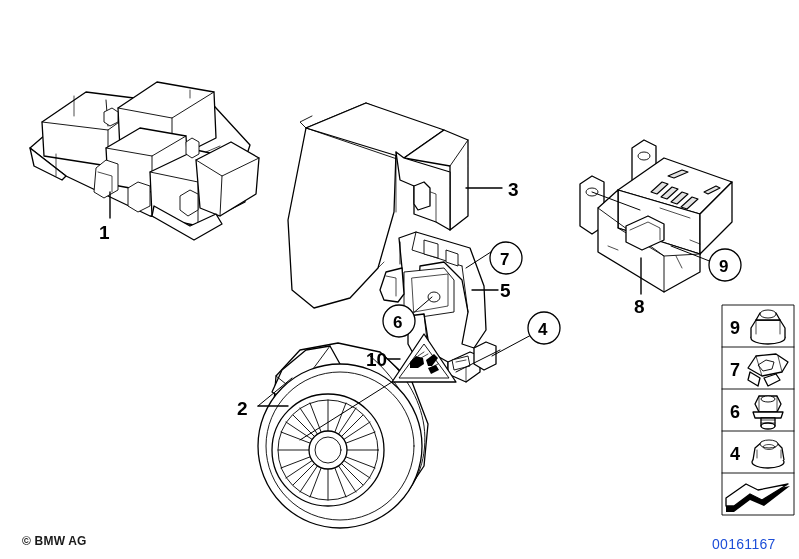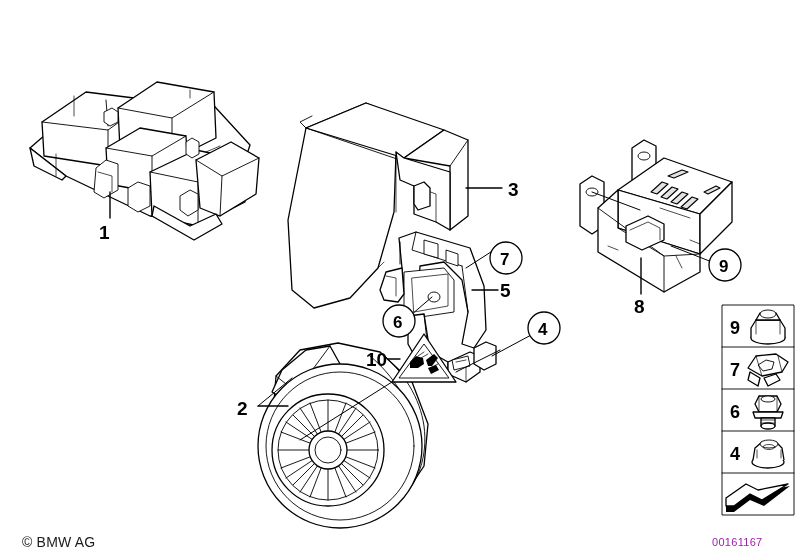--- a/index.html
+++ b/index.html
@@ -19,32 +19,32 @@
   }
   #page svg {
     position: absolute;
     top: 0;
     left: 0;
   }
   .copyright {
     position: absolute;
     left: 22px;
     top: 534px;
-    font-size: 14px;
-    font-weight: normal;
+    font-size: 12px;
+    font-weight: bold;
     color: #1a1a1a;
     letter-spacing: 0.2px;
     white-space: nowrap;
   }
   .docnum {
     position: absolute;
     left: 712px;
     top: 536px;
-    font-size: 11px;
-    color: #a21caf;
+    font-size: 14px;
+    color: #1d4ed8;
     letter-spacing: 0.3px;
     white-space: nowrap;
   }
 </style>
 </head>
 <body>
 
 <div id="page">
 
   <svg width="799" height="559" viewBox="0 0 799 559" xmlns="http://www.w3.org/2000/svg">

